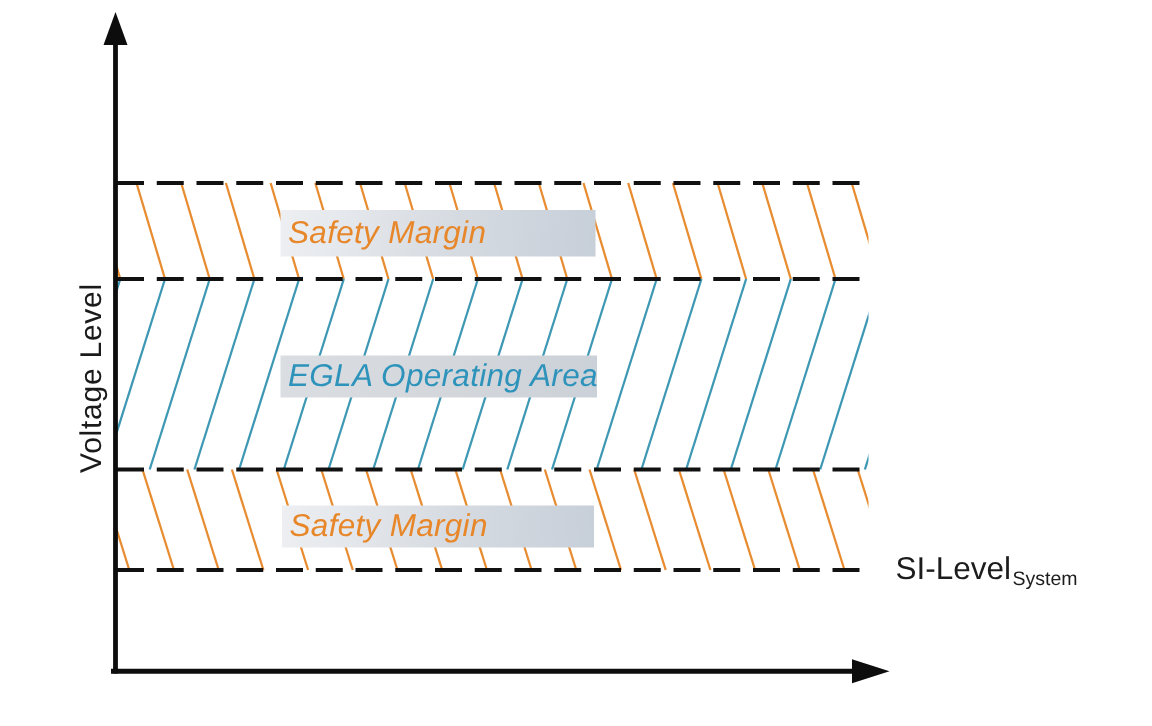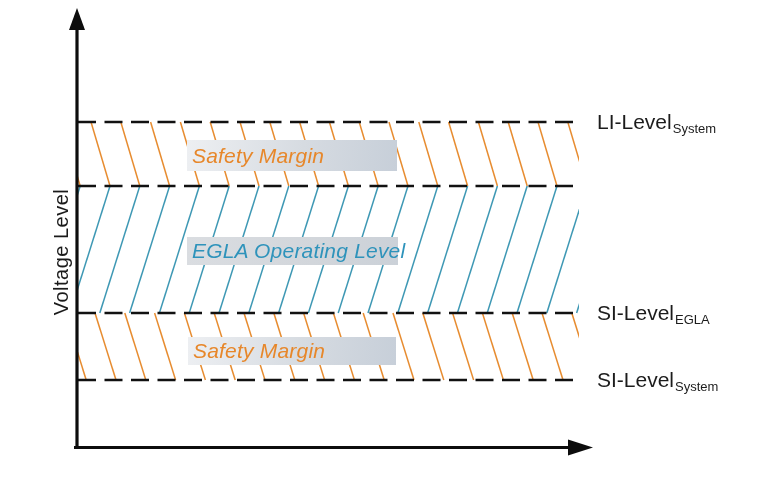--- a/index.html
+++ b/index.html
@@ -107,33 +107,27 @@
       <g>
         <line x1="77" y1="26" x2="77" y2="449" stroke="#0d0d0d" stroke-width="3.2"></line>
         <polygon points="77,8 69,30 85,30" fill="#0d0d0d"></polygon>
         <line x1="74" y1="447.5" x2="572" y2="447.5" stroke="#0d0d0d" stroke-width="3.2"></line>
         <polygon points="593,447.5 568,439.5 568,455.5" fill="#0d0d0d"></polygon>
       </g>
     </svg>
 
   <div class="ylabel">Voltage Level</div>
 
-  <div class="level-label" style="top: 109px;">
-    <span>LI-Level</span><span class="sub">System</span>
-  </div>
-  <div class="level-label" style="top: 300px;">
-    <span>SI-Level</span><span class="sub">EGLA</span>
-  </div>
   <div class="level-label" style="top: 367px;">
     <span>SI-Level</span><span class="sub">System</span>
   </div>
 
   <div class="band-box gradient-a" style="left: 187px; top: 140px; width: 210px; height: 31px;">
     <span class="band-text orange">Safety Margin</span>
   </div>
   <div class="band-box gradient-b" style="left: 187px; top: 237px; width: 211px; height: 28px;">
-    <span class="band-text blue">EGLA Operating Level</span>
+    <span class="band-text blue">EGLA Operating Area</span>
   </div>
   <div class="band-box gradient-a" style="left: 188px; top: 337px; width: 208px; height: 28px;">
     <span class="band-text orange">Safety Margin</span>
   </div>
 
 </div>
 
 </body></html>

